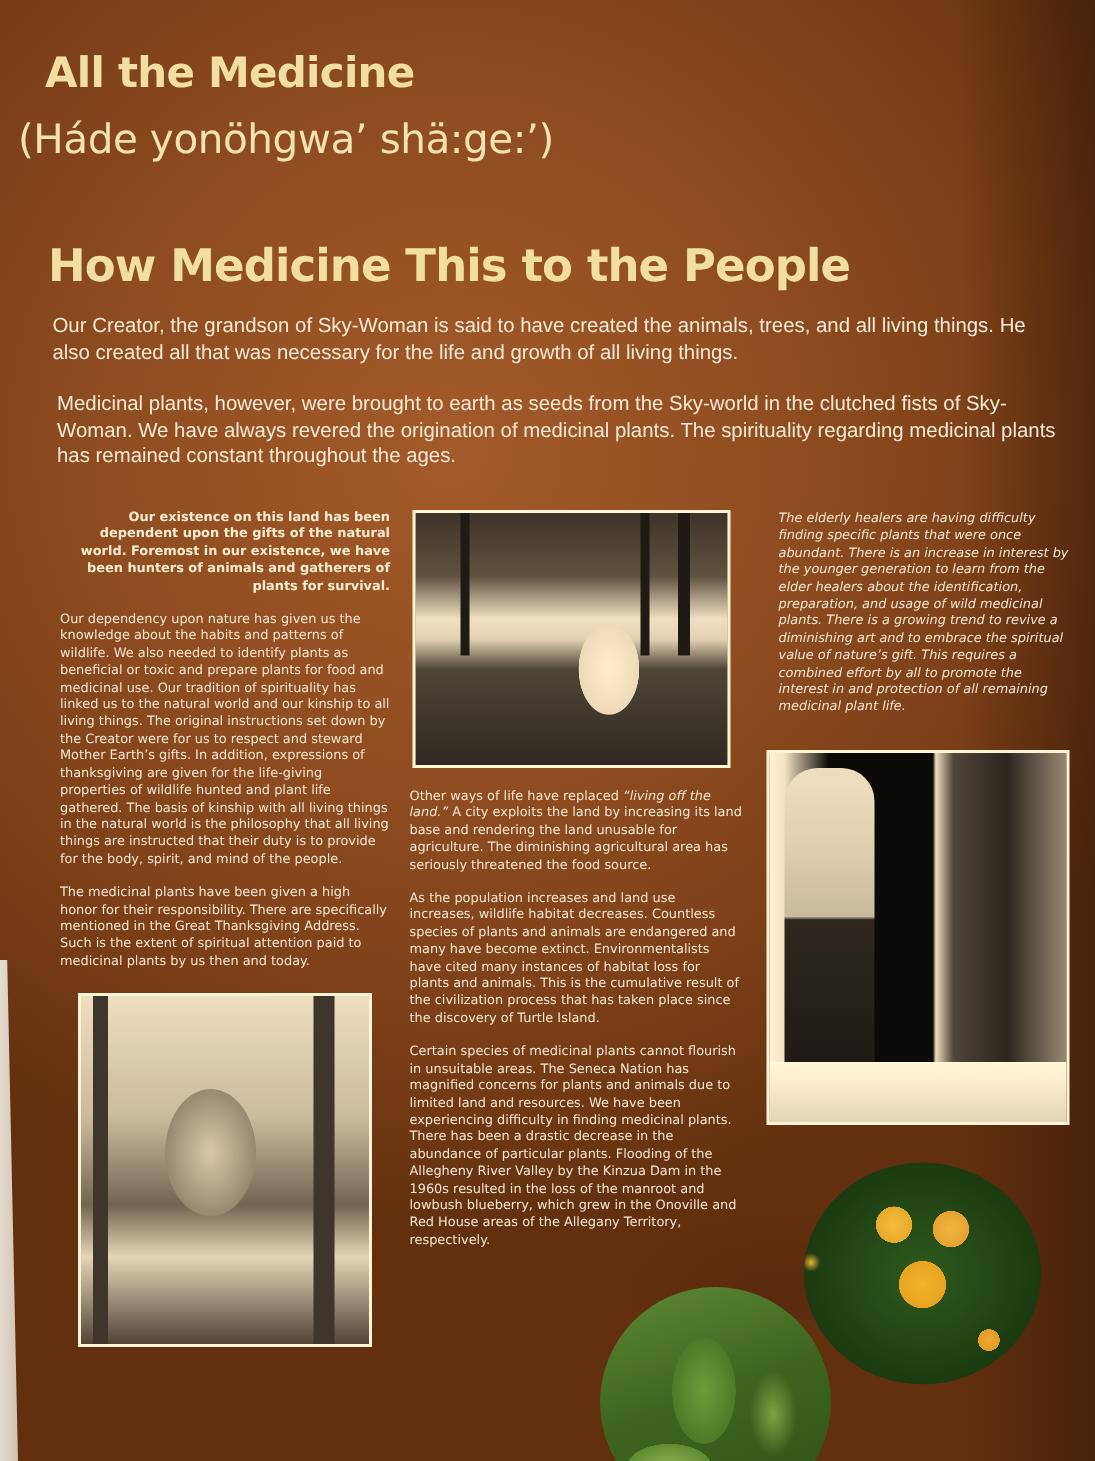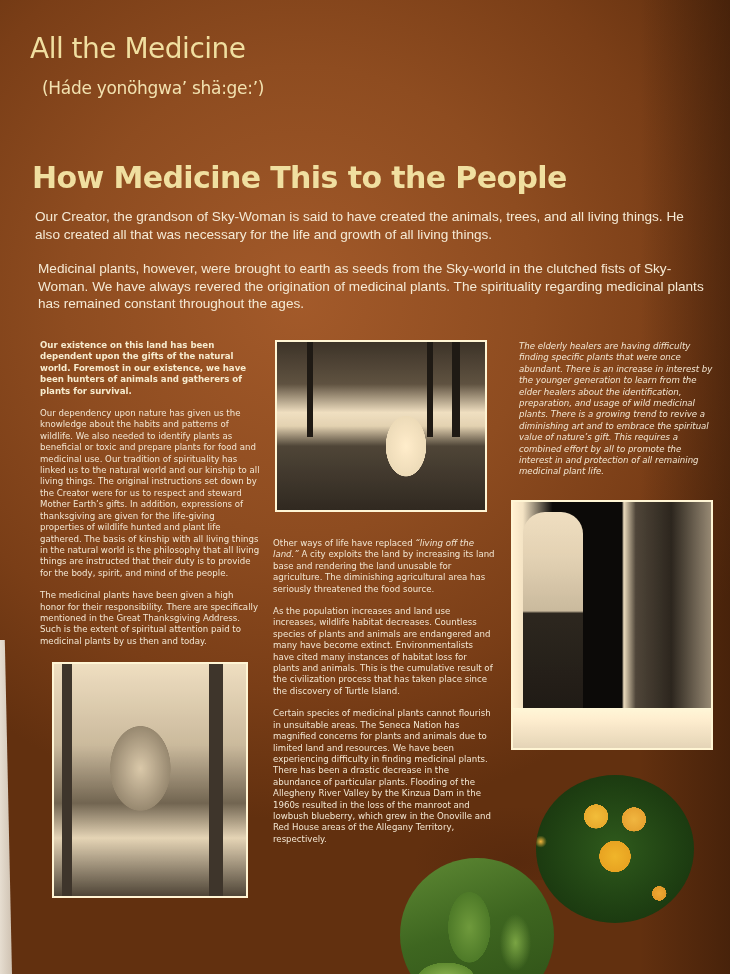--- a/index.html
+++ b/index.html
@@ -17,50 +17,50 @@
       background: linear-gradient(90deg, #e6ddd0, #cfc2b2);
       clip-path: polygon(0 0, 40% 0, 100% 100%, 0 100%);
     }
     .vignette-right {
       position: absolute; right: 0; top: 0; width: 90px; height: 974px;
       background: linear-gradient(90deg, rgba(40,18,5,0) 0%, rgba(40,18,5,0.45) 100%);
     }
 
     .title {
       position: absolute; left: 30px; top: 32px;
-      font-family: "DejaVu Sans", sans-serif; font-weight: normal;
+      font-family: "DejaVu Sans", sans-serif; font-weight: bold;
       font-size: 28px; color: #f0dfa0; letter-spacing: -0.5px;
     }
     .subtitle {
-      position: absolute; left: 42px; top: 78px;
-      font-family: "DejaVu Sans", sans-serif; font-size: 17px;
+      position: absolute; left: 12px; top: 78px;
+      font-family: "DejaVu Sans", sans-serif; font-size: 27px;
       color: #f2e2b0; letter-spacing: -0.3px;
     }
     .heading {
       position: absolute; left: 32px; top: 160px;
       font-family: "DejaVu Sans", sans-serif; font-weight: bold;
       font-size: 30px; color: #f0dfa0; letter-spacing: -0.6px;
     }
     .intro {
       position: absolute; left: 35px; width: 670px;
       font-family: "Liberation Sans", sans-serif; font-size: 13.6px;
       line-height: 17.5px; color: #f5ead5;
     }
     .intro.p1 { top: 208px; }
     .intro.p2 { top: 260px; left: 38px; }
 
     .col {
       position: absolute; font-family: "DejaVu Sans", sans-serif;
       font-size: 8.6px; line-height: 11.4px; color: #f2e6d2;
     }
     .col p { margin-bottom: 11px; }
-    .col .lead { font-weight: bold; color: #f7eccf; }
+    .col .lead { font-weight: bold; color: #f7eccf; text-align: right; }
     .col em { font-style: italic; }
     .col-left { left: 40px; top: 340px; width: 220px; }
-    .col-mid { left: 273px; top: 526px; width: 222px; margin-top: 12px; }
+    .col-mid { left: 273px; top: 526px; width: 222px; }
     .col-right { left: 519px; top: 341px; width: 198px; font-style: italic; }
 
     .photo {
       position: absolute; overflow: hidden;
       border: 2px solid #efe5d2;
       filter: sepia(0.35);
     }
     .photo-gatherer { left: 275px; top: 340px; width: 212px; height: 172px;
       background:
         radial-gradient(ellipse 40px 60px at 62% 62%, #e8ddc8 0%, #d8ccb4 50%, transparent 51%),

